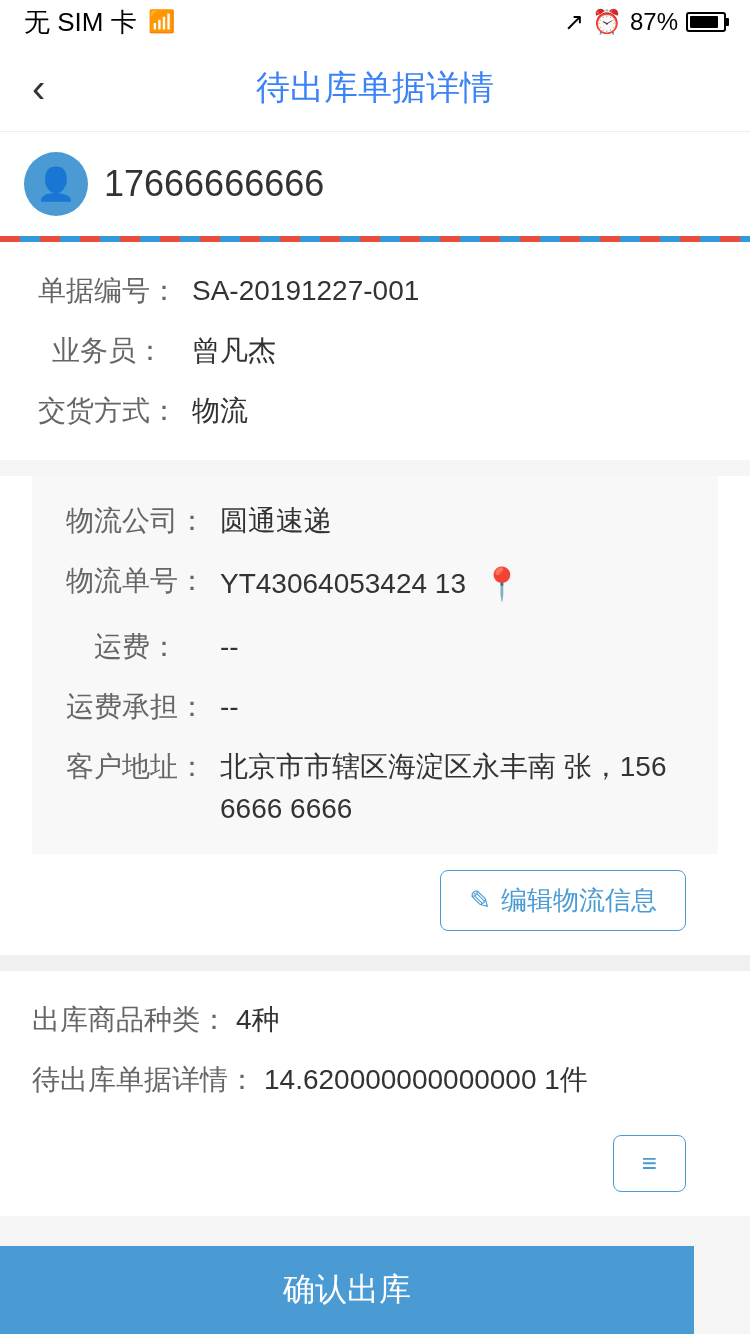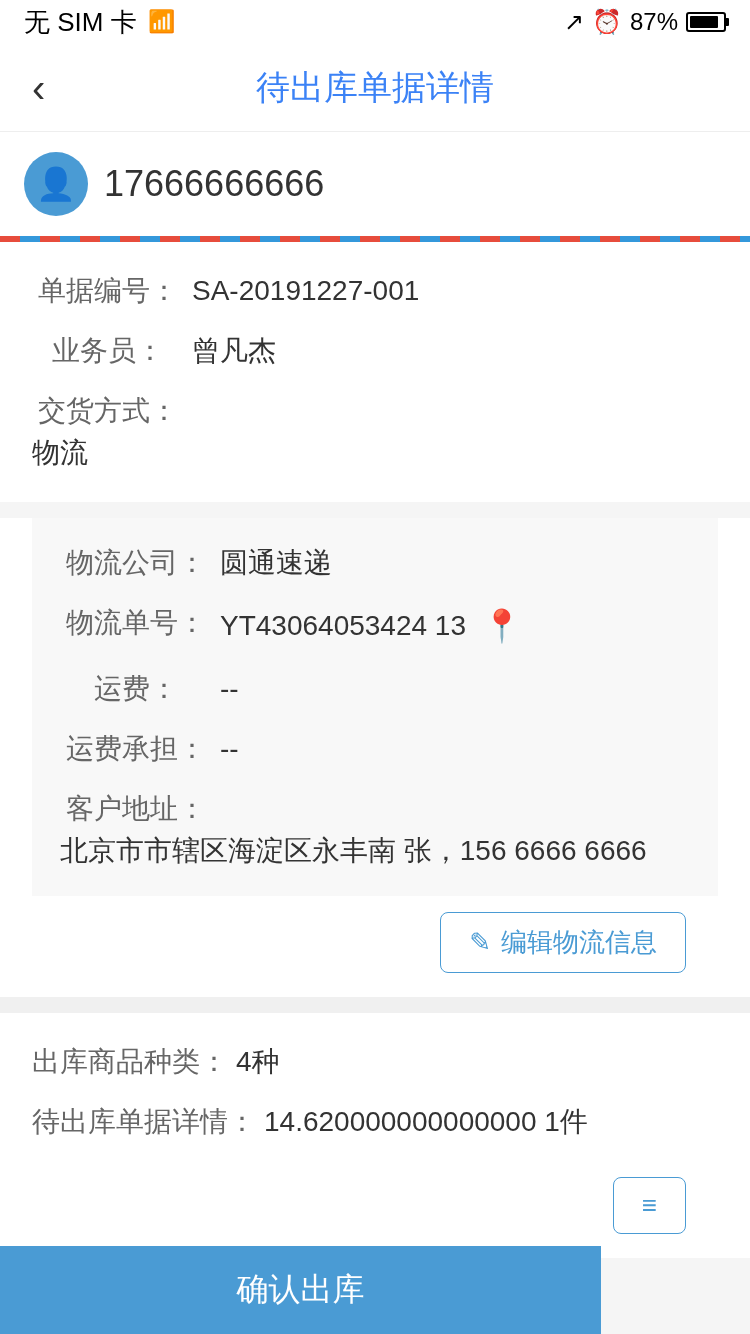--- a/index.html
+++ b/index.html
@@ -116,21 +116,21 @@
       margin-bottom: 16px;
     }
 
     .info-row {
       display: flex;
       align-items: flex-start;
       margin-bottom: 18px;
       font-size: 28px;
       line-height: 1.5;
     }
-    .info-row:last-child { margin-bottom: 0; flex-direction: column; }
+    .info-row:last-child { margin-bottom: 0; }
     .info-label {
       color: #666;
       min-width: 160px;
       text-align: center;
       flex-shrink: 0;
       padding-right: 8px;
     }
     .info-value {
       color: #333;
       flex: 1;
@@ -194,21 +194,21 @@
       align-items: center;
       justify-content: flex-end;
       padding: 16px 32px 24px;
       background: #fff;
     }
 
     
     .confirm-area {
       position: fixed;
       bottom: 0;
-      width: 601px;
+      width: 694px;
       background: #4a9bd4;
       height: 88px;
       display: flex;
       align-items: center;
       justify-content: center;
       cursor: pointer;
     }
     .confirm-btn-text {
       color: #fff;
       font-size: 32px;

